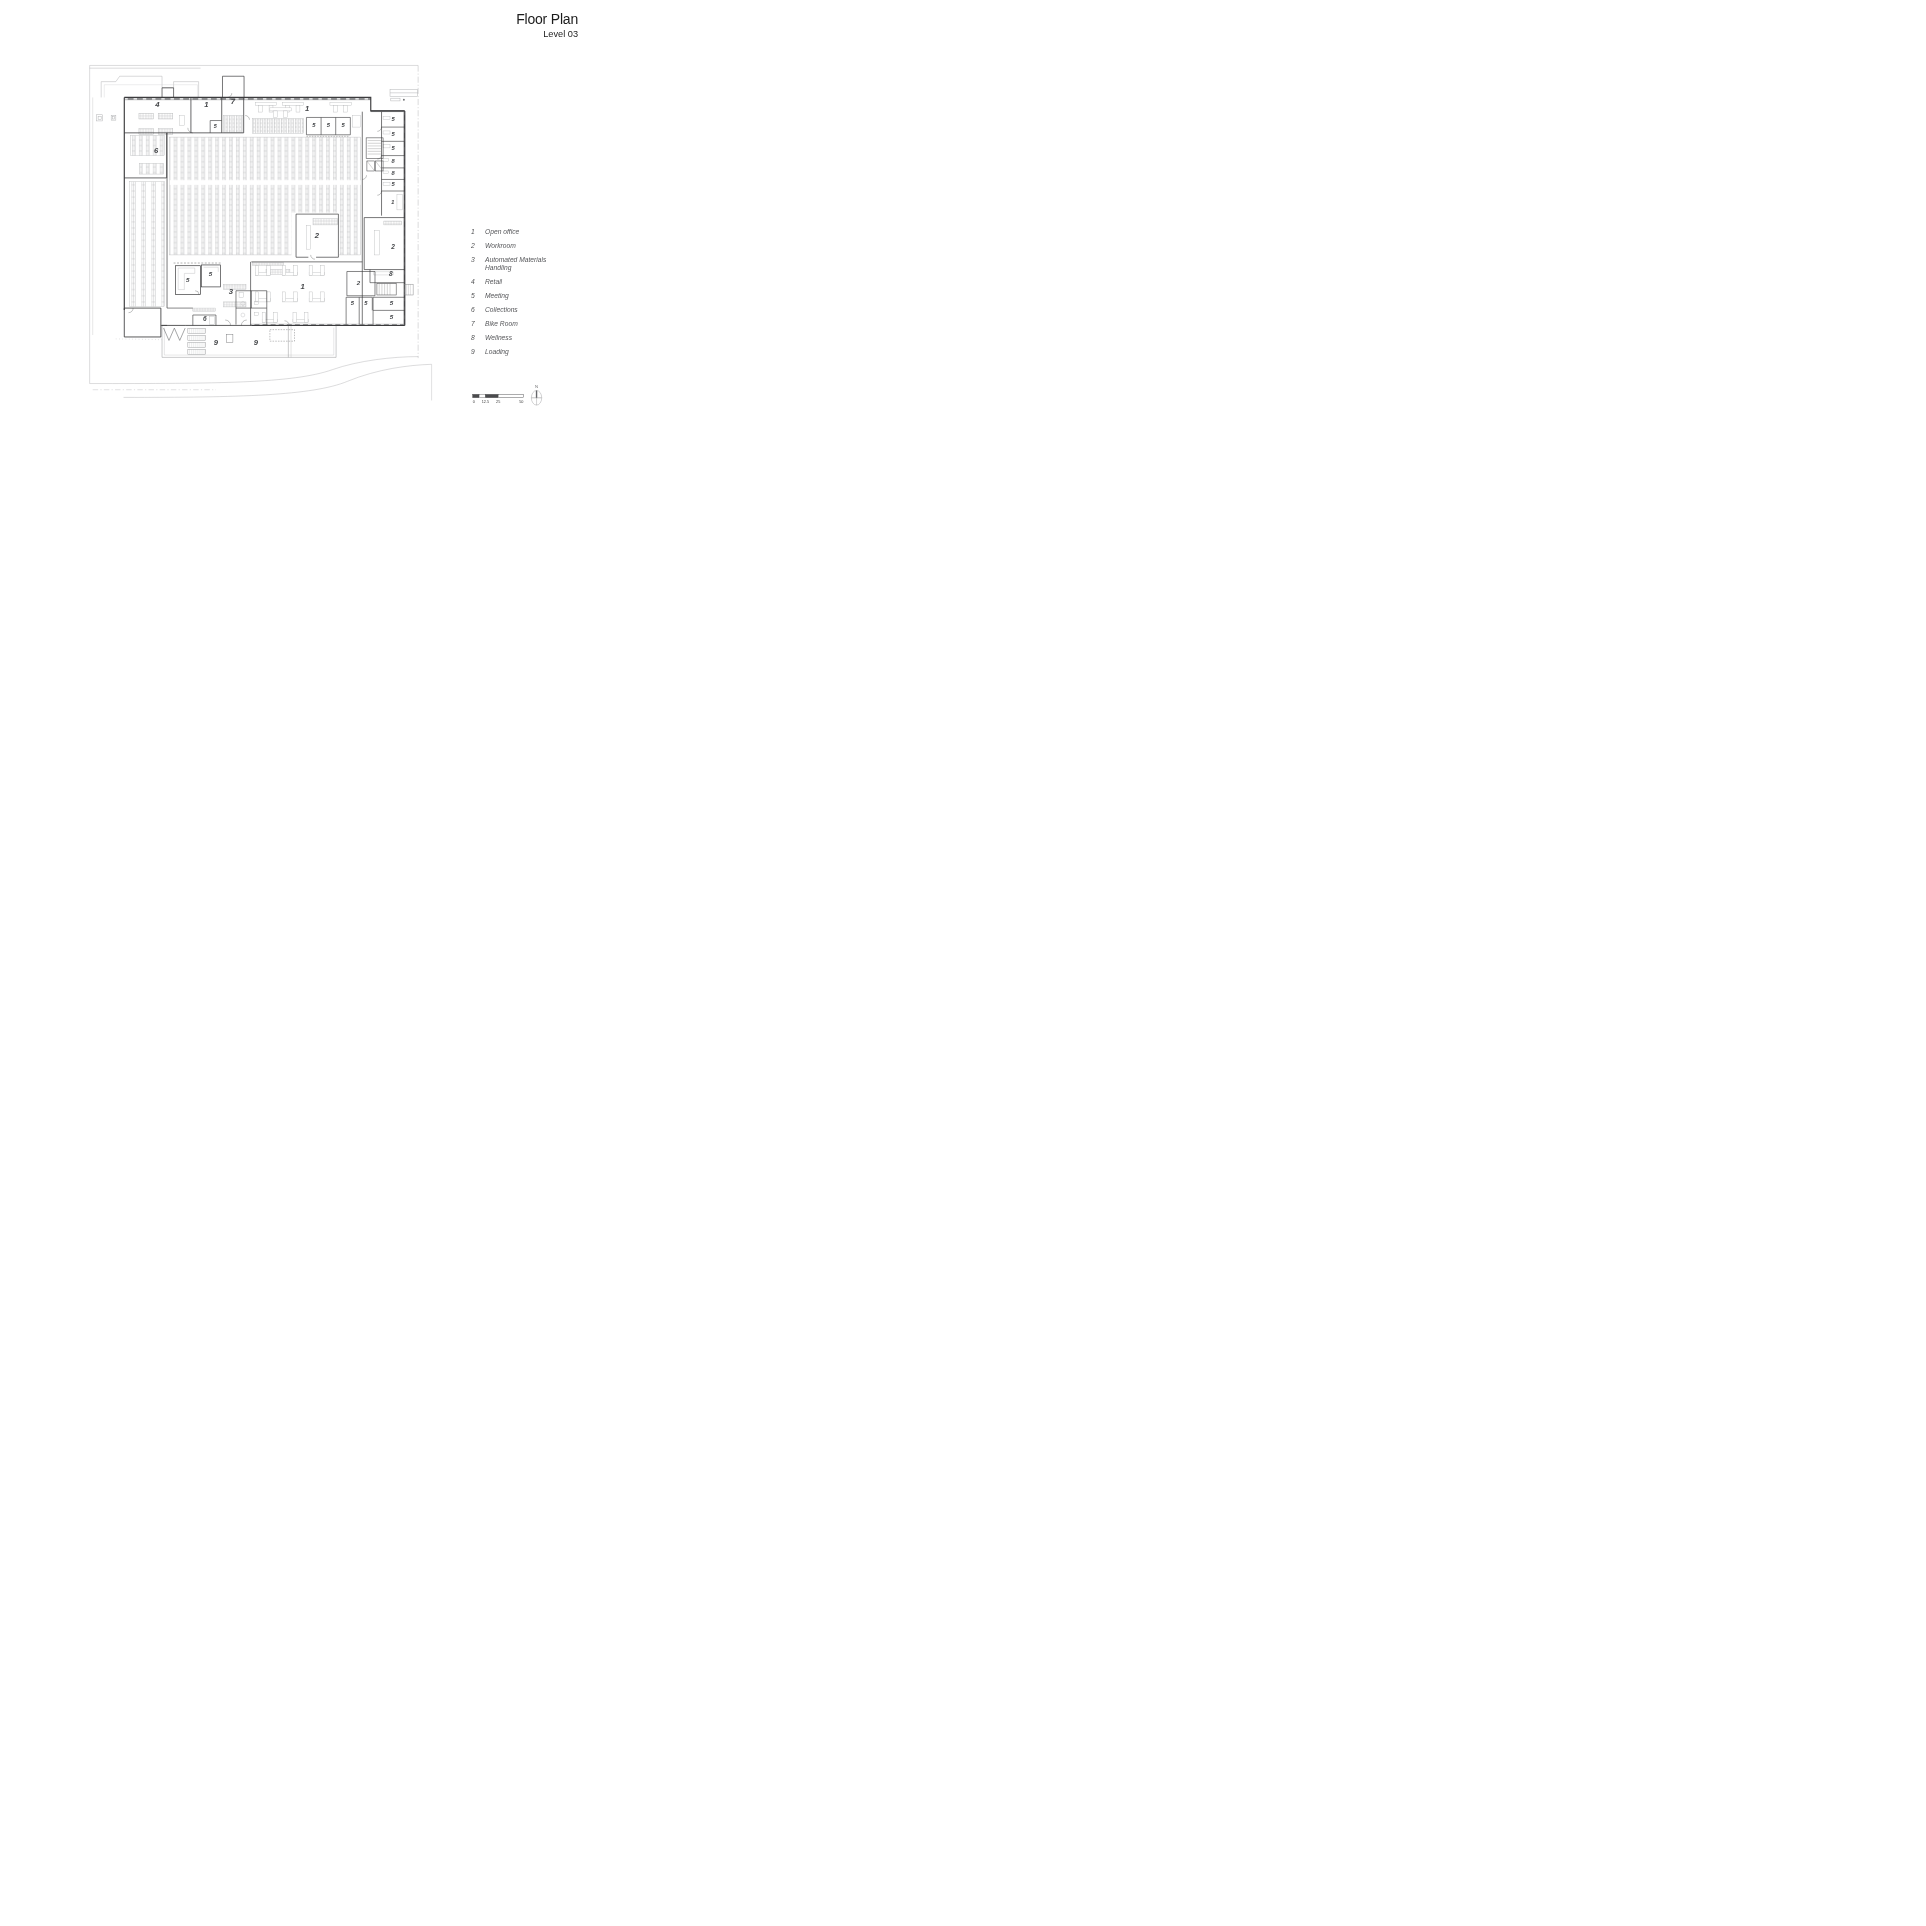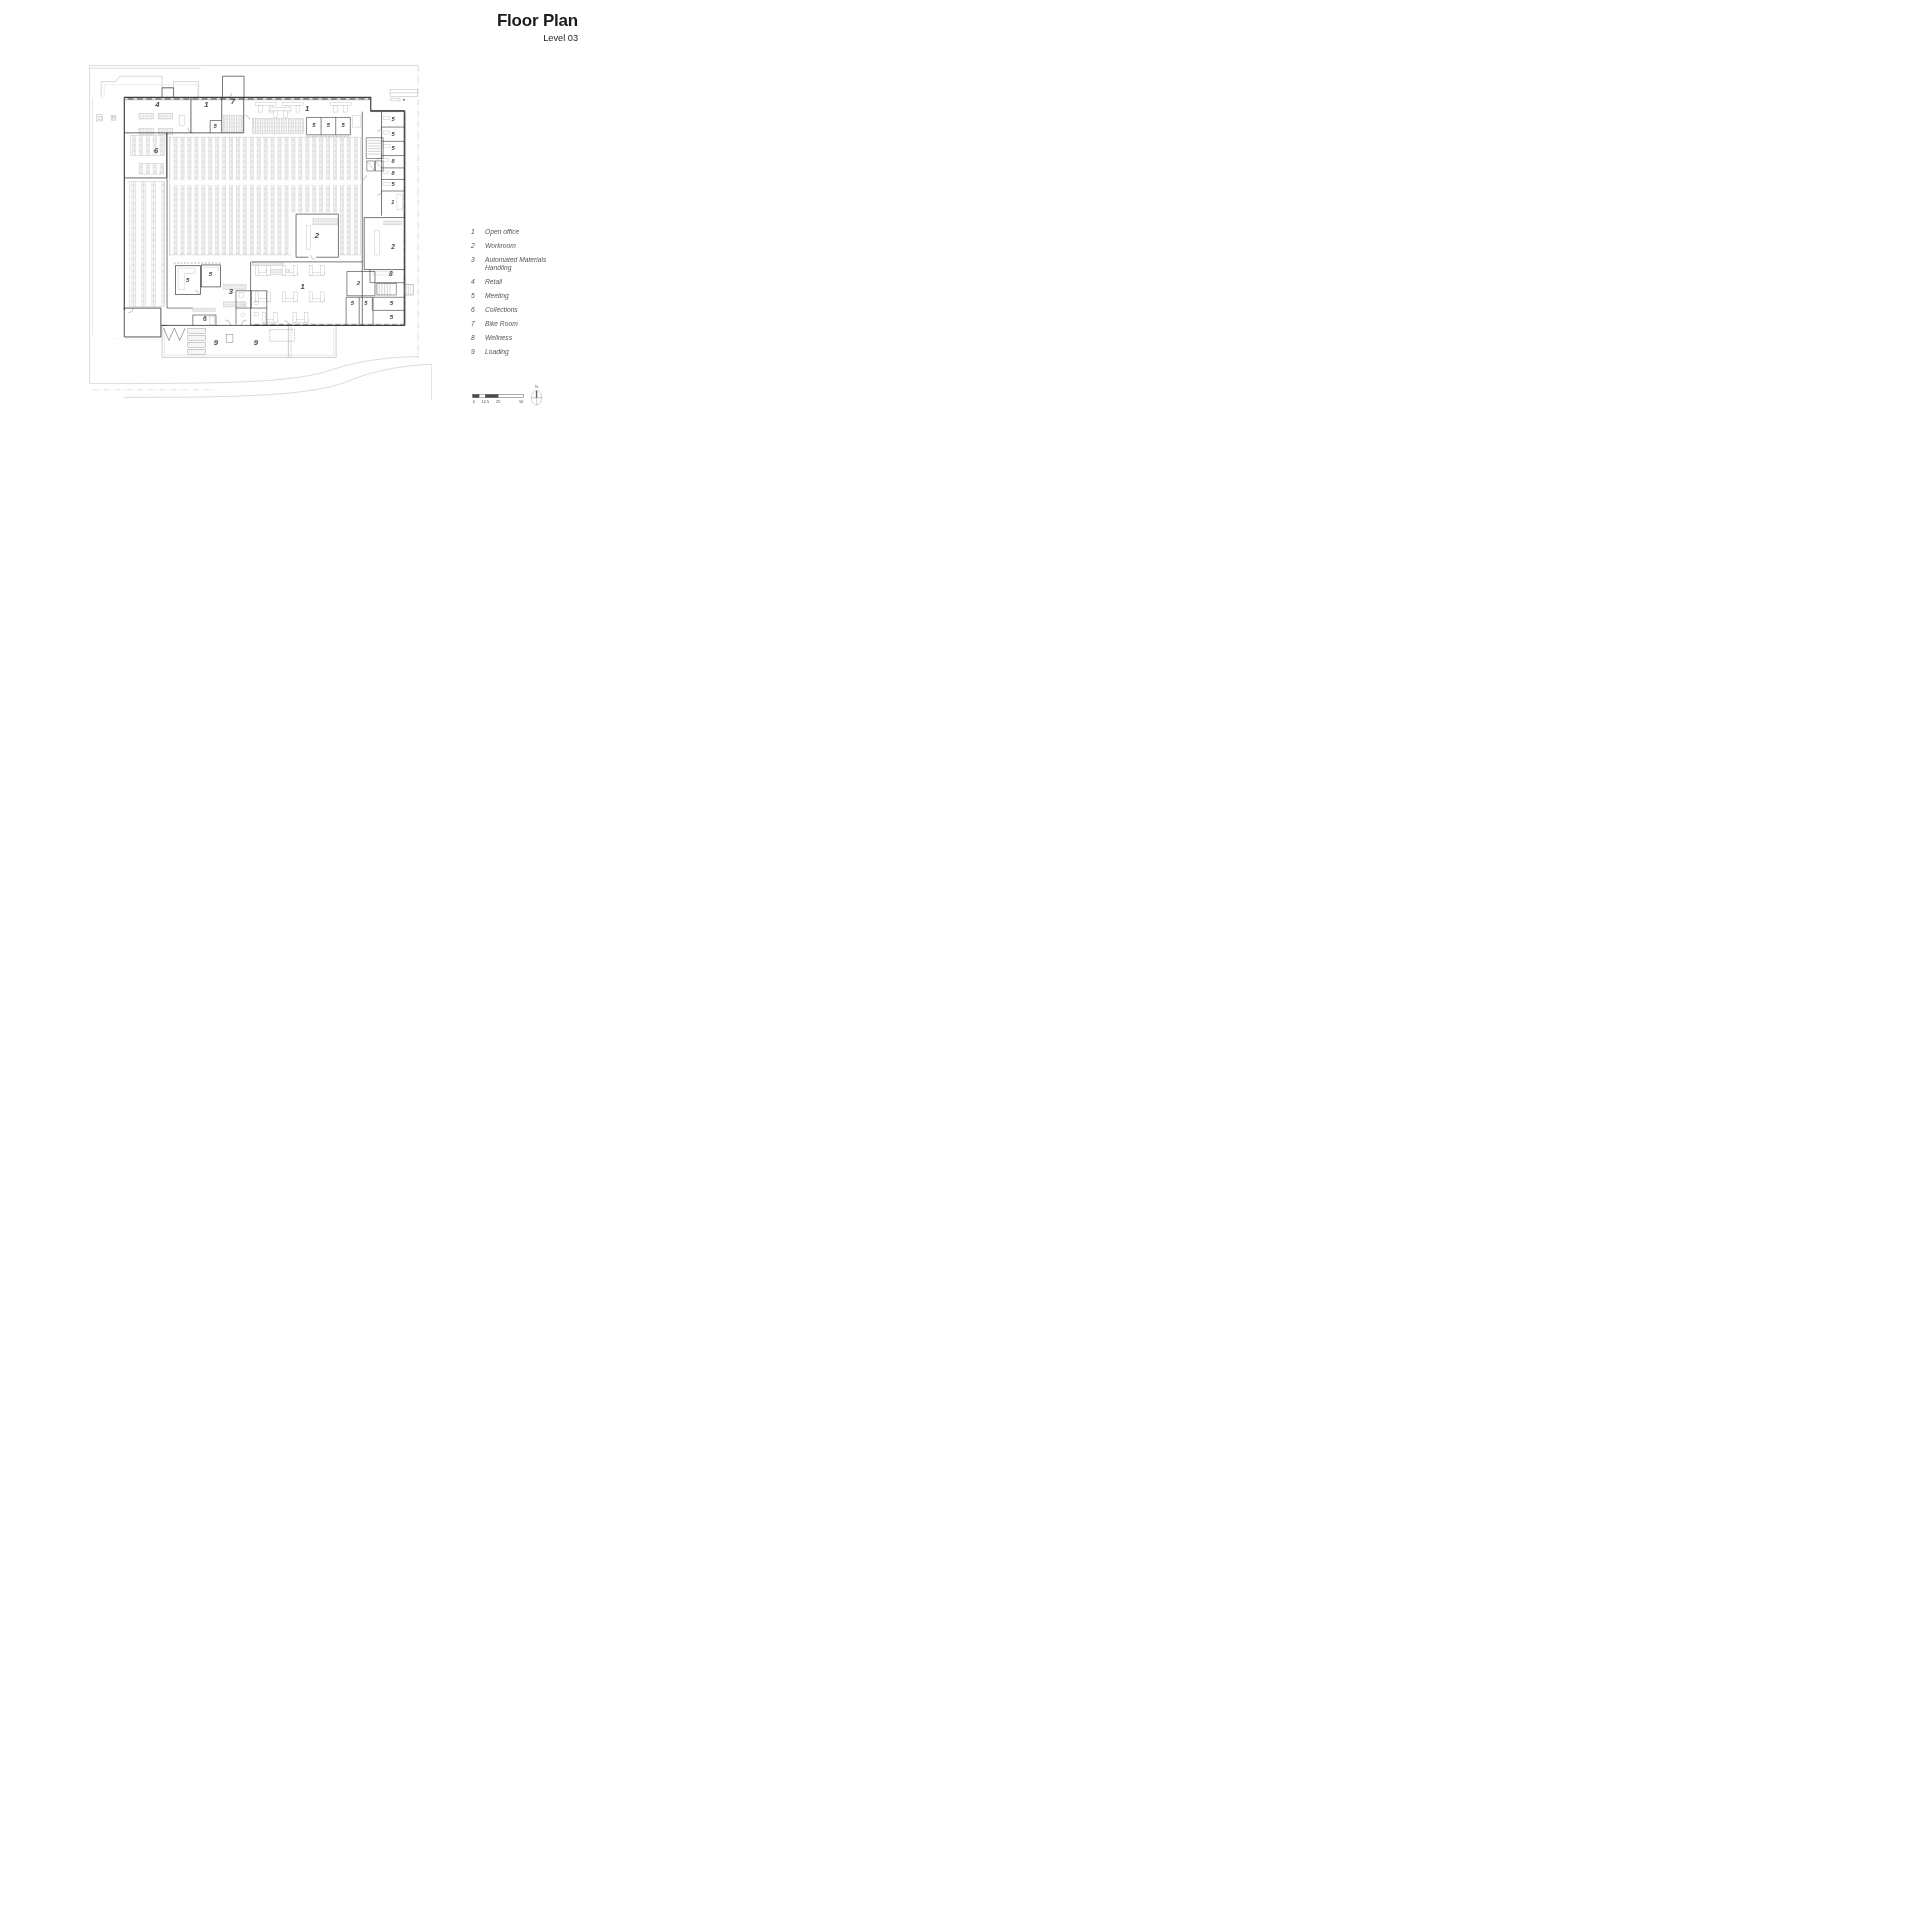--- a/index.html
+++ b/index.html
@@ -1,21 +1,21 @@
 <!DOCTYPE html>
 <html style="font-size:6.2px"><head>
 <meta charset="utf-8">
 <style>
   html,body{margin:0;padding:0;background:#ffffff;}
   body{font-family:"Liberation Sans", sans-serif;}
   #sheet{position:relative;width:636px;height:491px;background:#fff;overflow:hidden;}
   #plan-svg{position:absolute;left:0;top:0;}
   
   #titleblock{position:absolute;top:11.6px;left:443px;width:135px;text-align:right;color:#1b1b1b;}
-  #title-main{font-size:17px;font-weight:bold;letter-spacing:-0.2px;line-height:1.05;}
+  #title-main{font-size:14px;font-weight:normal;letter-spacing:-0.2px;line-height:1.05;}
   #title-sub{font-size:9.2px;font-weight:normal;margin-top:3.1px;color:#222;}
   
   #legend{position:absolute;left:471px;top:228px;color:#56575a;}
   .legend-row{display:flex;margin-bottom:5.6px;font-style:italic;font-size:6.7px;line-height:1.25;}
   .legend-num{width:14px;flex:0 0 14px;color:#515254;}
   .legend-label{width:82px;}
   
   #scalebar{position:absolute;left:472px;top:392px;}
   #northarrow{position:absolute;left:530px;top:384px;}
   .scale-tick{font-size:10px;fill:#3c3c3c;}

